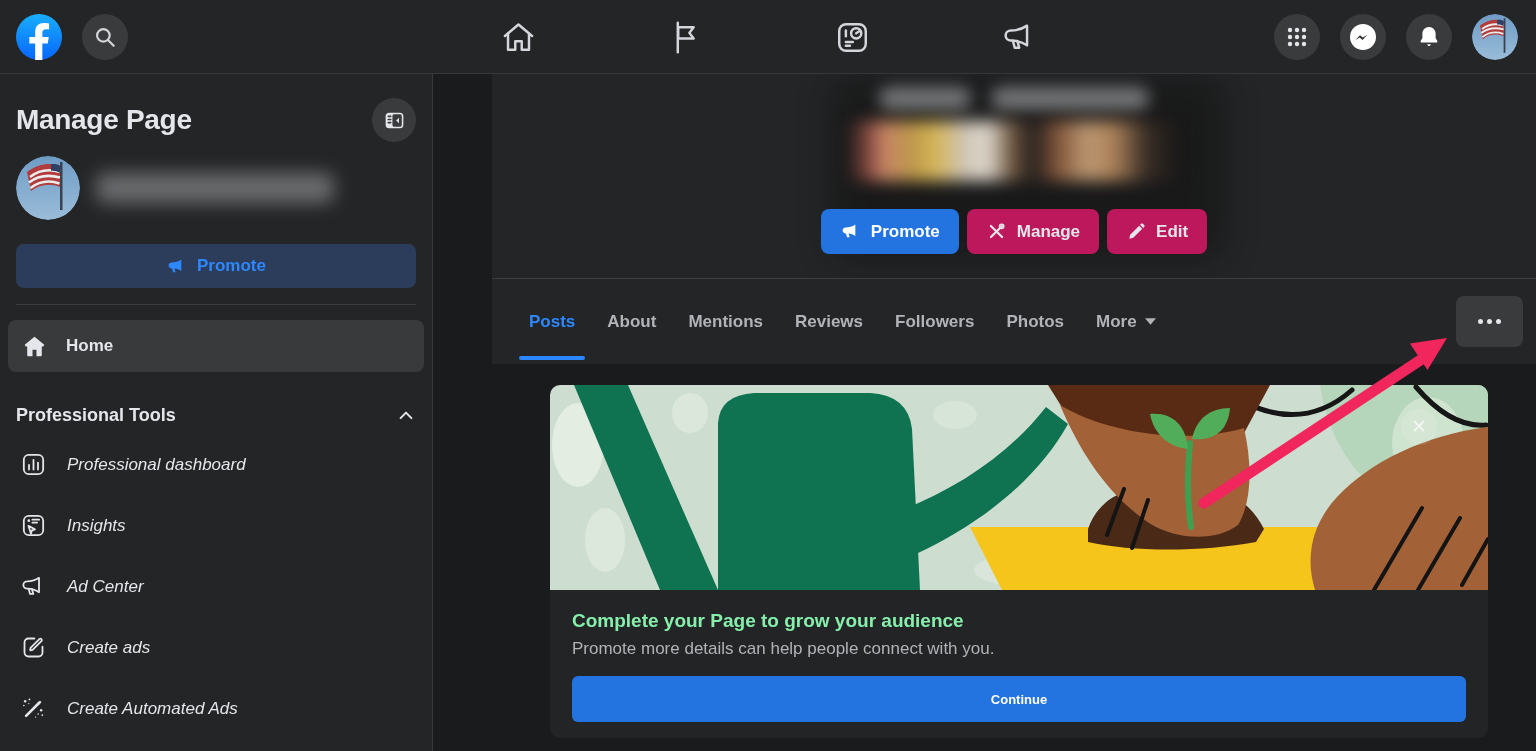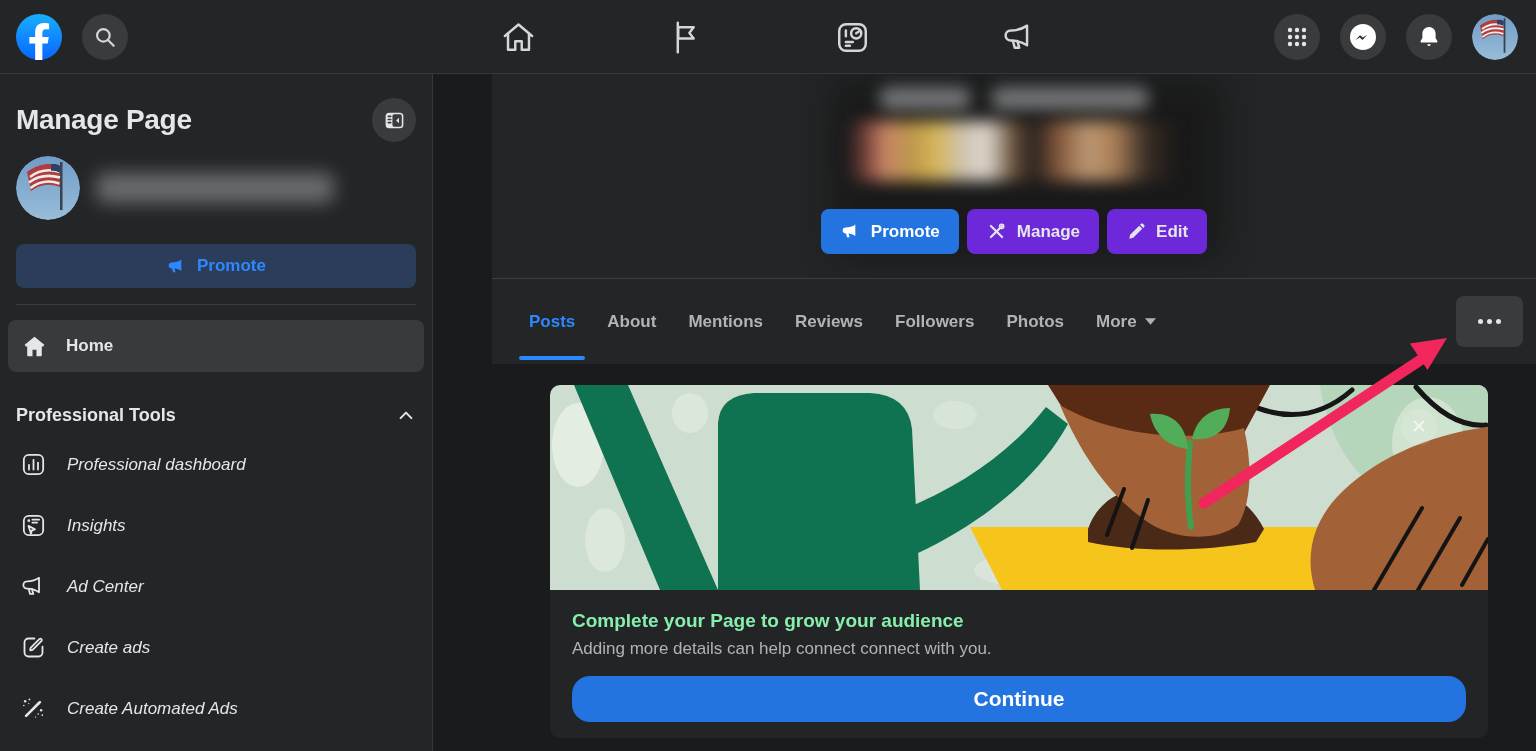--- a/index.html
+++ b/index.html
@@ -73,21 +73,21 @@
   .photos-blur{
     position:absolute; top:47px; left:50%; transform:translateX(-50%);
     width:332px; height:60px; border-radius:10px; filter:blur(8px); opacity:.92;
     background:linear-gradient(90deg,#201d1c 0%,#8a4a42 6%,#d98f6e 11%,#caa24f 19%,#e6c25a 26%,
       #ded3c4 35%,#f0e9dd 42%,#6b5138 50%,#262120 56%,#8a5a3c 63%,#caa37b 72%,#b98a5e 80%,#3a2e26 90%,#181716 100%);
   }
   .actions{ position:absolute; top:135px; left:0; right:0; display:flex; justify-content:center; gap:8px; }
   .btn{ height:45px; border-radius:8px; font-weight:700; font-size:17px;
     display:flex; align-items:center; gap:10px; padding:0 19px; cursor:pointer; border:none; }
   .btn.primary{ background:#2374e1; color:#fff; }
-  .btn.gray{ background:#6d28d9; color:#e4e6eb; }
+  .btn.gray{ background:#be185d; color:#e4e6eb; }
 
   .tabbar{ position:relative; height:86px; background:#242526;
     border-top:1px solid #3b3d3f; display:flex; align-items:stretch; padding-left:21px; }
   .tab{ display:flex; align-items:center; gap:8px; padding:0 16px; font-size:17px; font-weight:600;
     color:#b0b3b8; position:relative; cursor:pointer; }
   .tab.active{ color:#2d88ff; }
   .tab.active::after{ content:""; position:absolute; left:6px; right:6px; bottom:4px;
     height:4px; border-radius:2px; background:#2d88ff; }
   .overflow-btn{ position:absolute; right:13px; top:17px; width:67px; height:51px; border-radius:8px;
     background:#3a3b3c; display:flex; align-items:center; justify-content:center; gap:4px; cursor:pointer; }
@@ -96,22 +96,22 @@
   .content{ position:relative; height:391px; background:#1a1b1c; }
   .promo-card{ position:absolute; left:58px; top:21px; width:938px; border-radius:10px;
     background:#232425; overflow:hidden; }
   .illus{ display:block; width:938px; height:205px; }
   .promo-close{ position:absolute; left:851px; top:24px; width:36px; height:36px; border-radius:50%;
     background:rgba(255,255,255,.13); color:#f3f5f3; font-size:19px; line-height:36px;
     text-align:center; cursor:pointer; }
   .card-body{ padding:20px 22px 16px; }
   .card-title{ font-size:19px; font-weight:700; color:#86efac; }
   .card-sub{ margin-top:7px; font-size:17px; color:#b0b3b8; }
-  .cta{ margin-top:17px; width:100%; height:46px; border:none; border-radius:18px; background:#2374e1;
-    color:#fff; font-size:21px; font-weight:700; font-family:inherit; cursor:pointer;
+  .cta{ margin-top:17px; width:100%; height:46px; border:none; border-radius:6px; background:#2374e1;
+    color:#fff; font-size:13px; font-weight:700; font-family:inherit; cursor:pointer;
     display:flex; align-items:center; justify-content:center; }
 
   .arrow-overlay{ position:absolute; left:1150px; top:300px; width:386px; height:260px;
     z-index:50; pointer-events:none; }
 
   svg.oicon{ fill:none; stroke:#d3d6da; stroke-width:1.6; stroke-linecap:round; stroke-linejoin:round; }
   svg.sicon{ fill:none; stroke:#e4e6eb; stroke-width:1.6; stroke-linecap:round; stroke-linejoin:round; }
 </style>
 </head>
 <body>
@@ -425,21 +425,21 @@
           <path d="M938 42c-64 8-118 35-151 70-23 25-33 57-22 93h173z" fill="#a26136"></path>
           <path d="M824 205l48-82M868 205l42-72M912 200l26-46" stroke="#141414" stroke-width="4" fill="none" stroke-linecap="round"></path>
 
           <path d="M640 58c-3 30-3 56 1 84" stroke="#3fa14f" stroke-width="6" fill="none" stroke-linecap="round"></path>
           <path d="M638 64c-20-2-34-15-38-35 22-2 36 11 38 35z" fill="#52ad5a"></path>
           <path d="M642 54c4-20 18-31 38-31-2 23-16 33-38 31z" fill="#52ad5a"></path>
         </svg>
         <div class="promo-close">✕</div>
         <div class="card-body">
           <div class="card-title">Complete your Page to grow your audience</div>
-          <div class="card-sub">Adding more details can help connect connect with you.</div>
+          <div class="card-sub">Promote more details can help people connect with you.</div>
           <button class="cta">Continue</button>
         </div>
       </div>
     </section>
   </main>
 
   <svg class="arrow-overlay" viewBox="0 0 386 260">
     <line x1="54" y1="203" x2="272" y2="59" stroke="#f1265c" stroke-width="11" stroke-linecap="round"></line>
     <polygon points="297,38 277.5,70.1 259.9,43.5" fill="#f1265c"></polygon>
   </svg>

